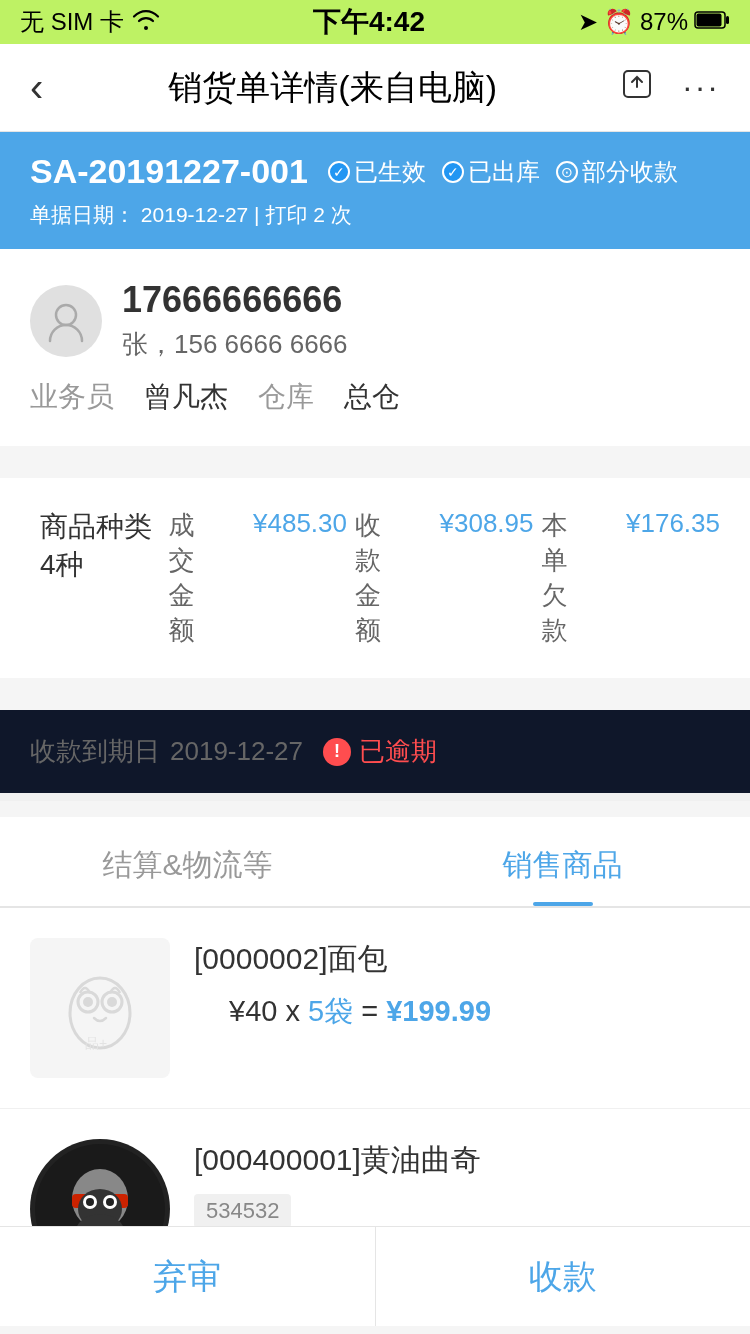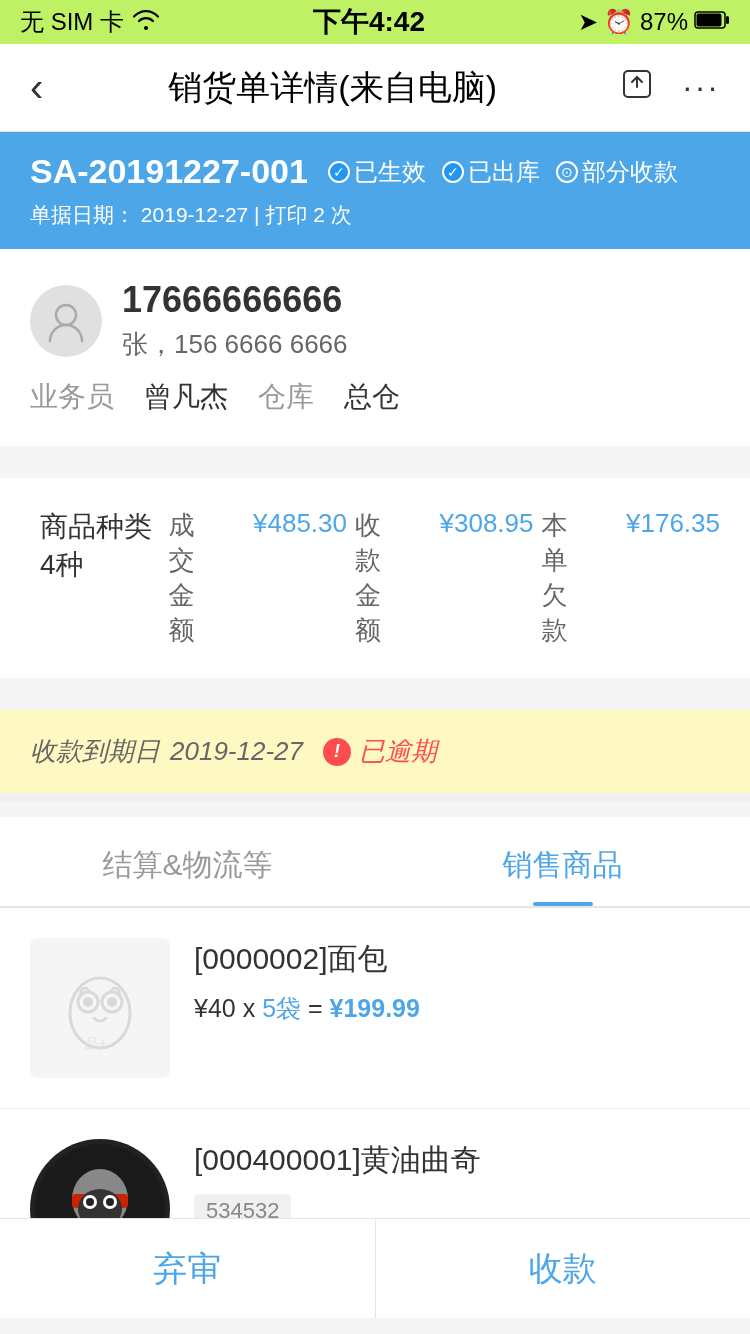--- a/index.html
+++ b/index.html
@@ -171,30 +171,29 @@
       display: flex;
       justify-content: space-between;
       gap: 40px;
       font-size: 26px;
     }
     .financial-row .flabel { color: #666; }
     .financial-row .fvalue { color: #4da6e8; }
 
     
     .due-section {
-      background: #fef9c3;
+      background: #0f172a;
       padding: 24px 30px;
       margin-bottom: 16px;
       display: flex;
       align-items: center;
       gap: 10px;
       font-size: 26px;
       color: #666;
       border-bottom: 8px solid #f0f0f0;
-      font-style: italic;
     }
 
     
     .tabs {
       background: #fff;
       display: flex;
       border-bottom: 2px solid #e5e5e5;
     }
     .tab {
       flex: 1;
@@ -254,30 +253,31 @@
     .product-tag {
       display: inline-block;
       background: #f0f0f0;
       color: #888;
       font-size: 22px;
       padding: 4px 12px;
       border-radius: 4px;
       margin-bottom: 12px;
     }
     .product-price {
-      font-size: 25px;
+      font-size: 29px;
       color: #333;
+      margin-left: 35px;
     }
     .product-price .qty { color: #4da6e8; }
     .product-price .total { color: #4da6e8; font-weight: bold; }
 
     
     .bottom-actions {
       position: fixed;
-      bottom: 16px;
+      bottom: 8px;
       width: 750px;
       height: 100px;
       background: #fff;
       display: flex;
       border-top: 1px solid #e5e5e5;
     }
     .action-btn {
       flex: 1;
       display: flex;
       align-items: center;

